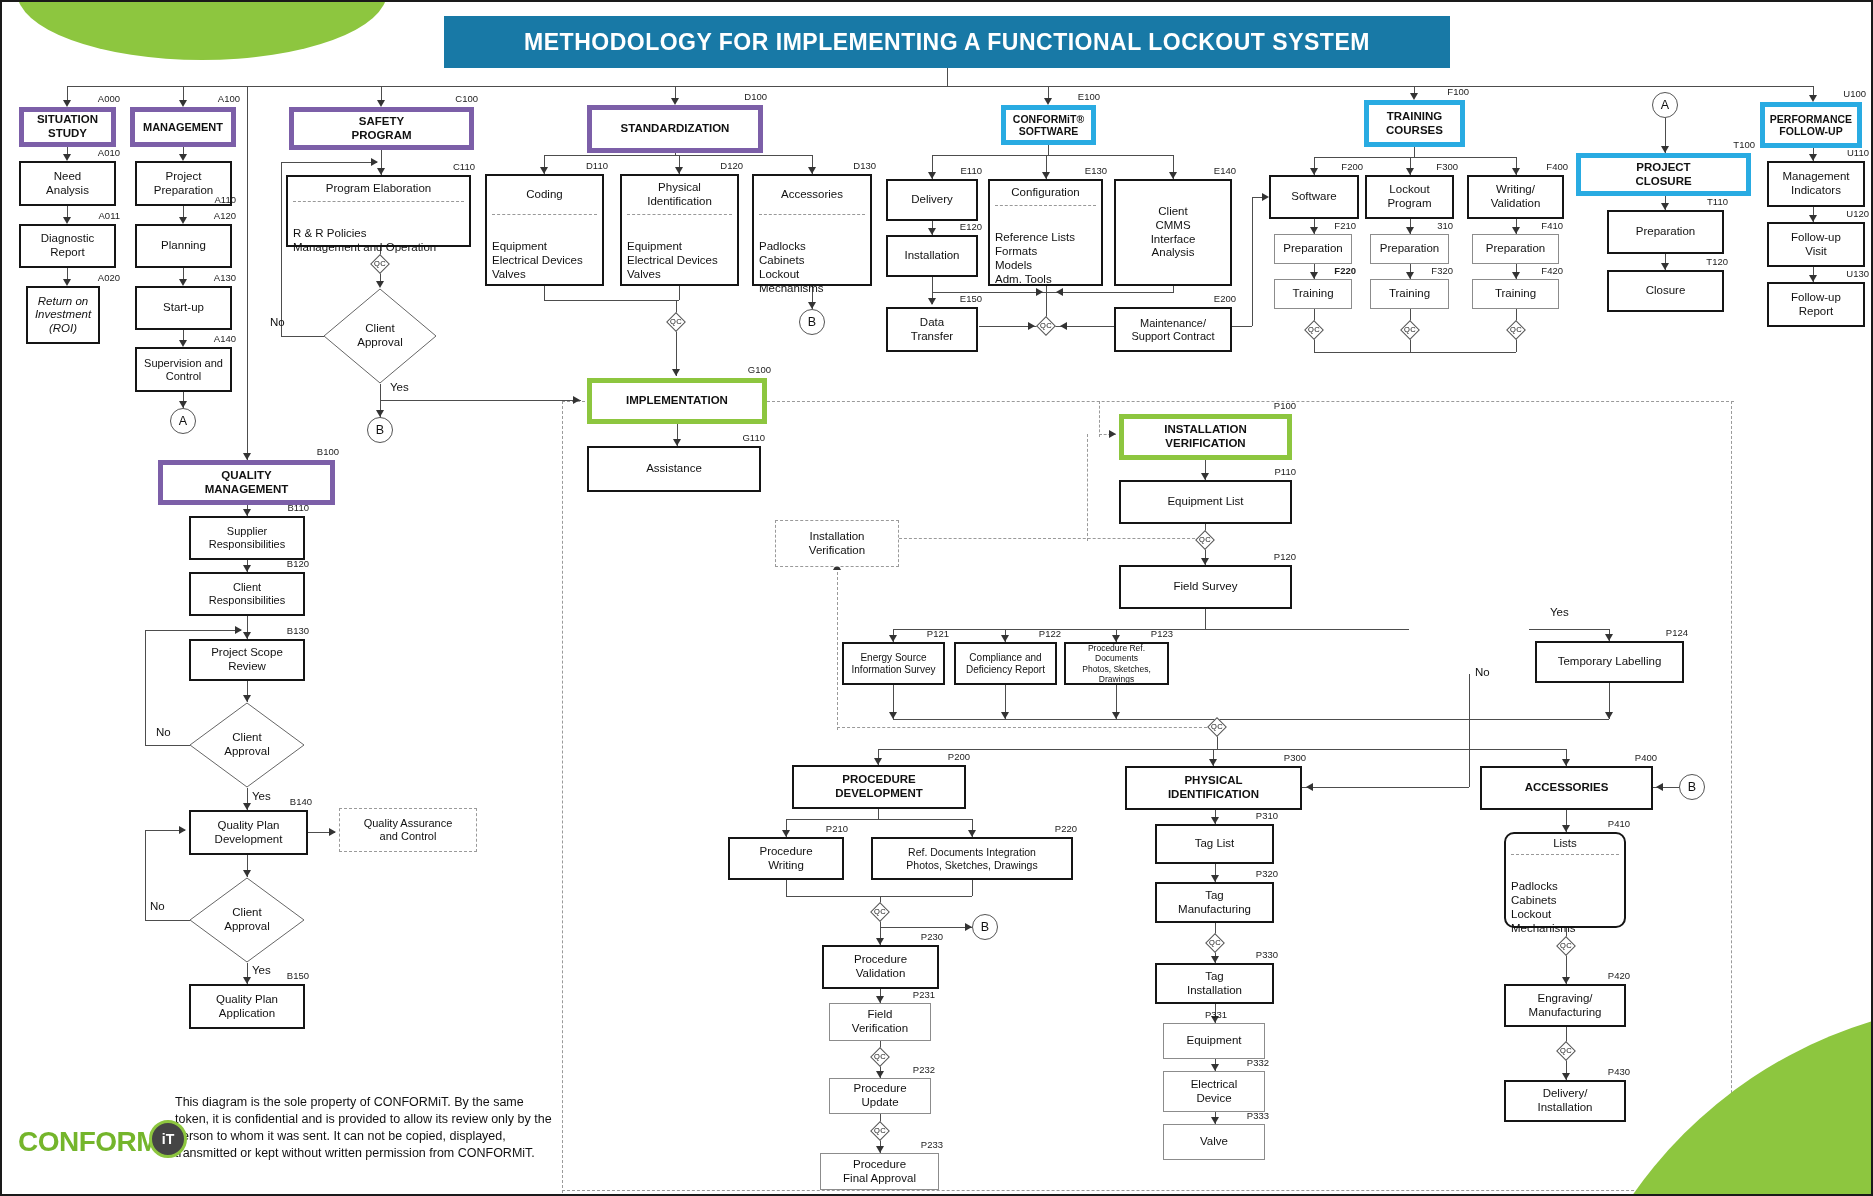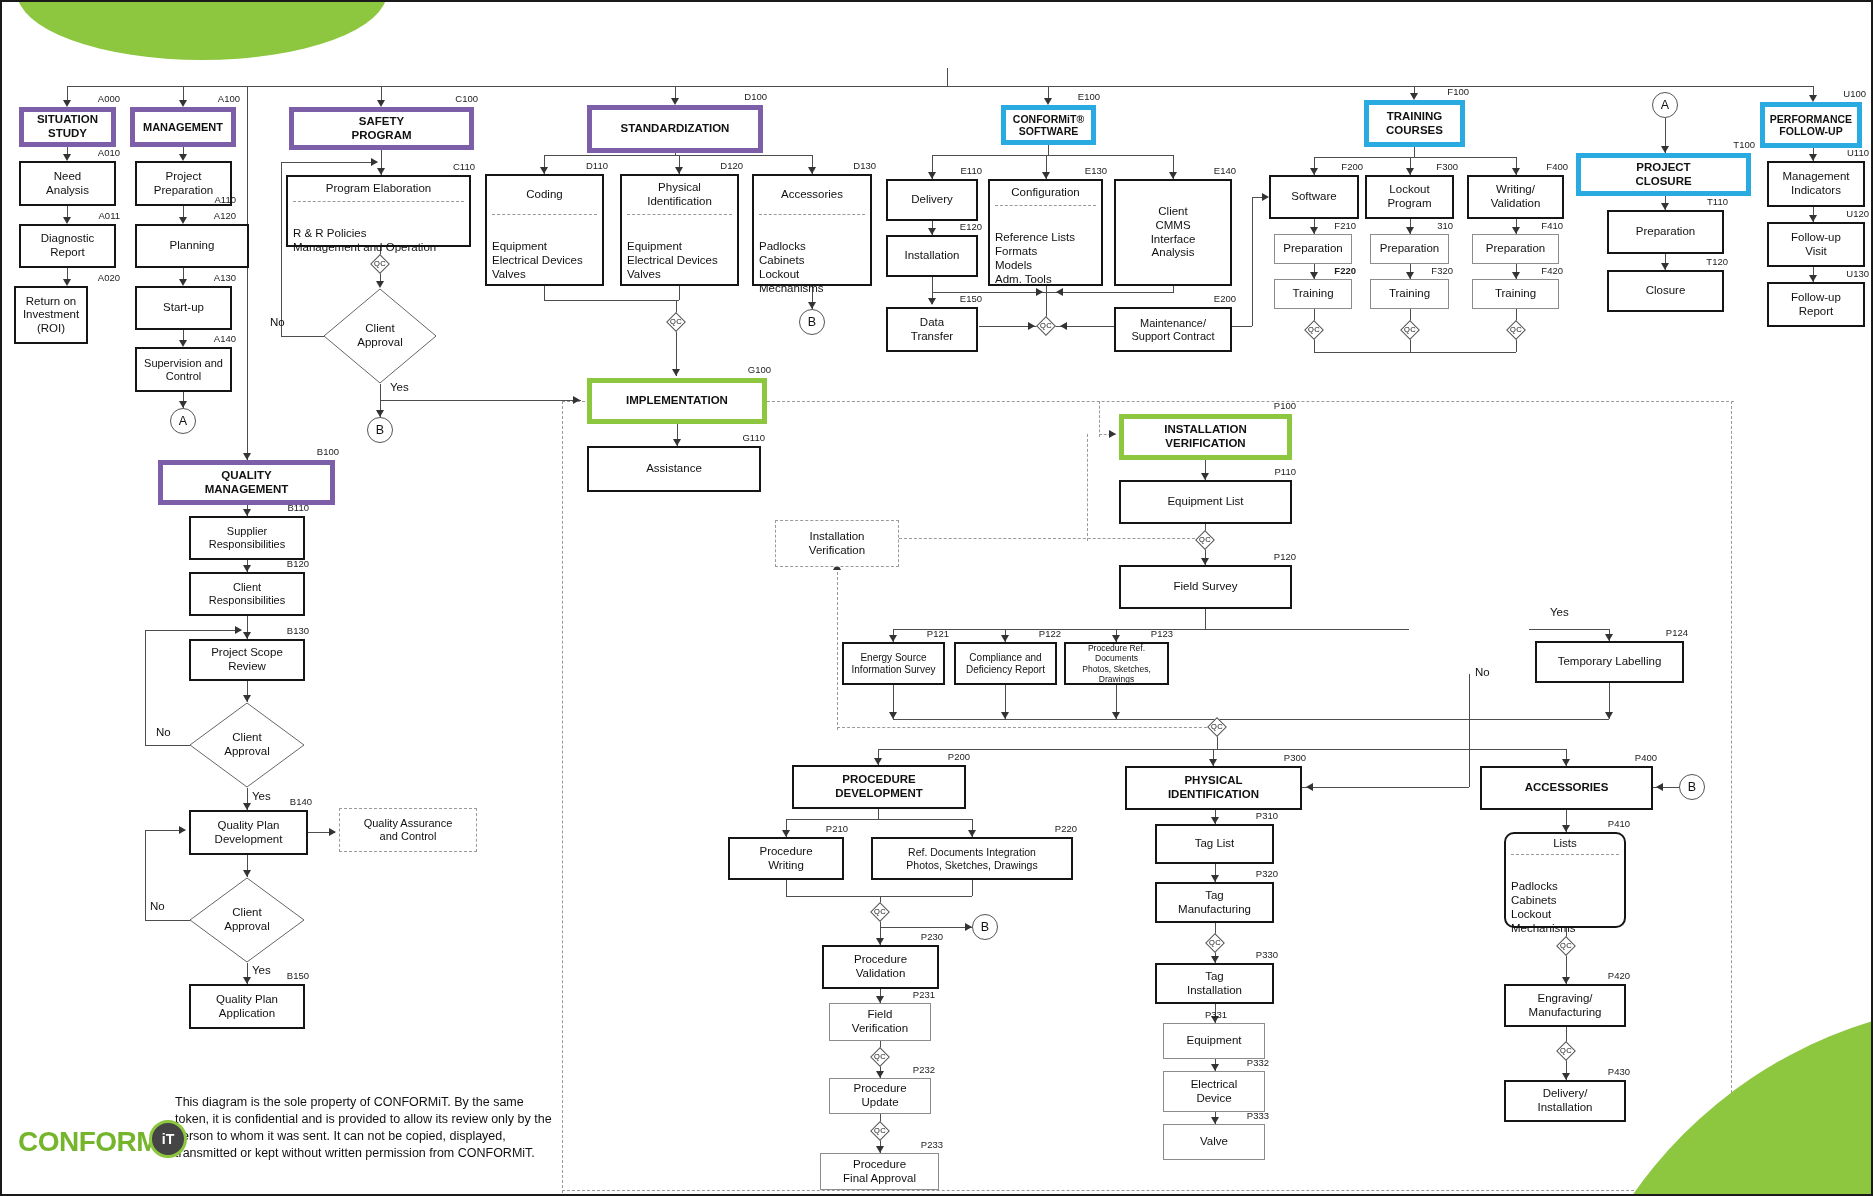--- a/index.html
+++ b/index.html
@@ -46,20 +46,21 @@
   .disclaimer{position:absolute;left:173px;top:1092px;width:378px;font-size:12.5px;line-height:1.36;z-index:8;}
   .logo{position:absolute;left:16px;top:1124px;z-index:8;font-weight:bold;font-size:28px;color:#74B52B;letter-spacing:-.5px;}
   .logo-badge{position:absolute;left:147px;top:1118px;width:38px;height:38px;border-radius:50%;background:#454545;
               border:3px solid #8DC63F;color:#fff;font-size:14px;font-weight:bold;display:flex;align-items:center;
               justify-content:center;box-sizing:border-box;z-index:9;}
 </style>
 </head>
 <body>
 
 <div id="stage">
+  <div class="titlebar">METHODOLOGY FOR IMPLEMENTING A FUNCTIONAL LOCKOUT SYSTEM</div>
   <div class="blob blob-tl"></div>
   <div class="blob blob-br"></div>
   <div class="logo">CONFORM</div>
   <div class="logo-badge">iT</div>
   <div class="disclaimer">This diagram is the sole property of CONFORMiT. By the same token, it is confidential and is provided to allow its review only by the person to whom it was sent. It can not be copied, displayed, transmitted or kept without written permission from CONFORMiT.</div>
 <div class="seg seg-v" style="left: 945px; top: 66px; width: 0px; height: 18px;"></div>
     <div class="seg seg-h" style="left: 65px; top: 84px; width: 1746px; height: 0px;"></div>
     <div class="seg seg-v" style="left: 65px; top: 84px; width: 0px; height: 17px;"></div>
     <div class="seg seg-v" style="left: 181px; top: 84px; width: 0px; height: 17px;"></div>
     <div class="seg seg-v" style="left: 379px; top: 84px; width: 0px; height: 17px;"></div>
@@ -335,28 +336,28 @@
     <span class="code" style="left: 585px; top: 362px; width: 184px;">G100</span>
     <div class="nd t-hubg" style="left: 1117px; top: 412px; width: 173px; height: 46px;"><div>INSTALLATION
 VERIFICATION</div></div>
     <span class="code" style="left: 1117px; top: 398px; width: 177px;">P100</span>
     <div class="nd t-box" style="left: 17px; top: 159px; width: 97px; height: 45px;"><div>Need
 Analysis</div></div>
     <span class="code" style="left: 17px; top: 145px; width: 101px;">A010</span>
     <div class="nd t-box" style="left: 17px; top: 222px; width: 97px; height: 44px;"><div>Diagnostic
 Report</div></div>
     <span class="code" style="left: 17px; top: 208px; width: 101px;">A011</span>
-    <div class="nd t-box" style="left: 12px; top: 284px; width: 74px; height: 58px;"><div>Return on
+    <div class="nd t-box" style="left: 24px; top: 284px; width: 74px; height: 58px; font-style: italic;"><div>Return on
 Investment
 (ROI)</div></div>
     <span class="code" style="left: 17px; top: 270px; width: 101px;">A020</span>
     <div class="nd t-box" style="left: 133px; top: 159px; width: 97px; height: 45px;"><div>Project
 Preparation</div></div>
     <span class="code" style="left: 133px; top: 145px; width: 101px; margin-top: 47px;">A110</span>
-    <div class="nd t-box" style="left: 133px; top: 222px; width: 114px; height: 44px;"><div>Planning</div></div>
+    <div class="nd t-box" style="left: 133px; top: 222px; width: 97px; height: 44px;"><div>Planning</div></div>
     <span class="code" style="left: 133px; top: 208px; width: 101px;">A120</span>
     <div class="nd t-box" style="left: 133px; top: 284px; width: 97px; height: 44px;"><div>Start-up</div></div>
     <span class="code" style="left: 133px; top: 270px; width: 101px;">A130</span>
     <div class="nd t-box" style="left: 133px; top: 345px; width: 97px; height: 45px; font-size: 11px;"><div>Supervision and
 Control</div></div>
     <span class="code" style="left: 133px; top: 331px; width: 101px;">A140</span>
     <div class="nd t-split" style="left: 284px; top: 173px; width: 185px; height: 72px;"><div class="split-title" style="height: 20px;">Program Elaboration</div><div class="split-div"></div><div class="split-items"><span>R &amp; R Policies</span><span>Management and Operation</span></div></div>
     <span class="code" style="left: 284px; top: 159px; width: 189px;">C110</span>
     <div class="nd t-box" style="left: 187px; top: 514px; width: 116px; height: 44px; font-size: 11px;"><div>Supplier
 Responsibilities</div></div>

